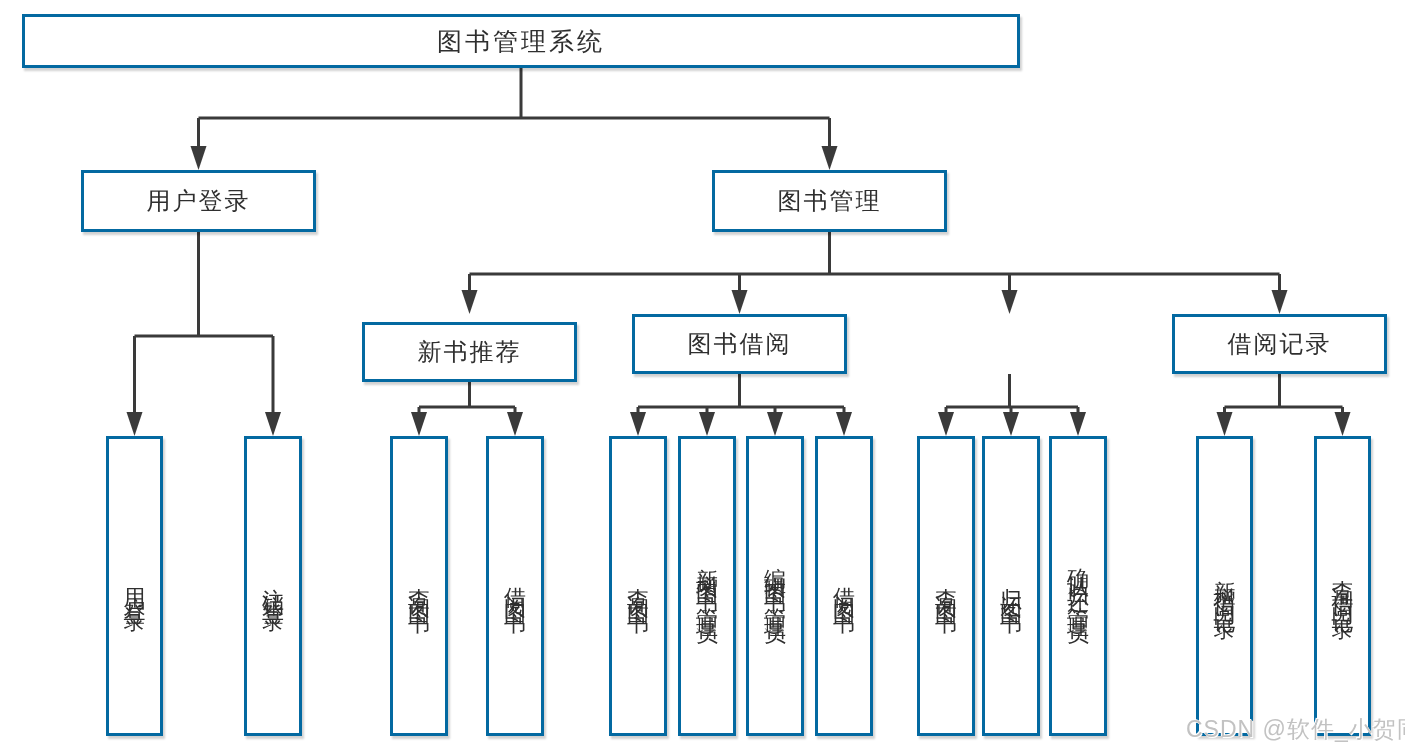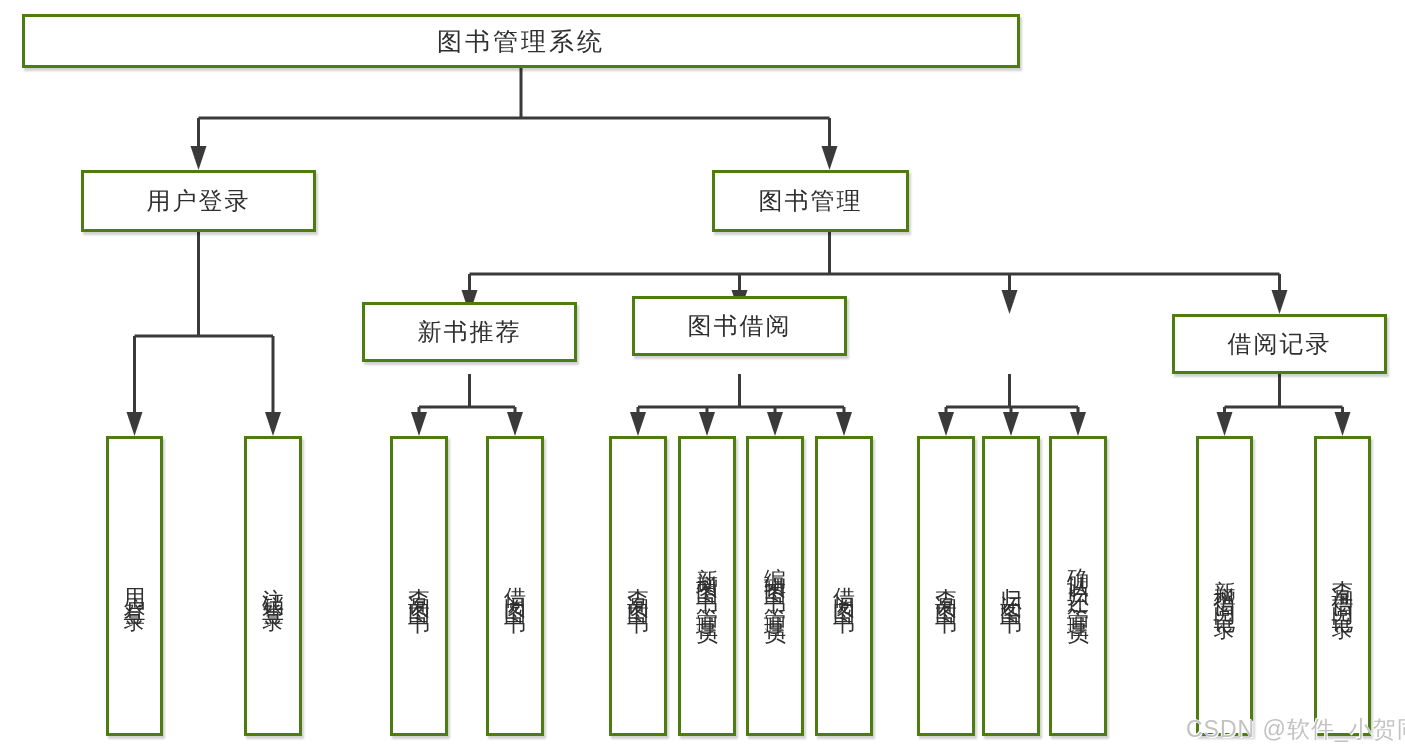--- a/index.html
+++ b/index.html
@@ -2,21 +2,21 @@
 <html><head>
 <meta charset="utf-8">
 <style>
   html,body{margin:0;padding:0;background:#fff;}
   .canvas{
     position:relative;width:1405px;height:747px;background:#ffffff;
     font-family:"Liberation Sans","DejaVu Sans",sans-serif;overflow:hidden;
   }
   .connectors{position:absolute;left:0;top:0;width:1405px;height:747px;}
   .box{
-    position:absolute;box-sizing:border-box;border:3px solid #4d7c0f;background:#ffffff;
+    position:absolute;box-sizing:border-box;border:3px solid #0369a1;background:#ffffff;
     display:flex;align-items:center;justify-content:center;color:#2f2f2f;
     box-shadow:2px 3px 2px rgba(0,0,0,0.18);
   }
   .h{font-size:24px;letter-spacing:2px;white-space:nowrap;}
   .root{font-size:25px;letter-spacing:3px;}
   .v{writing-mode:vertical-rl;text-orientation:mixed;font-size:22px;letter-spacing:8px;line-height:1;}
   .watermark{
     position:absolute;left:1186px;top:714px;font-size:23px;color:#c2c2c2;
     letter-spacing:1px;white-space:nowrap;text-shadow:1px 1px 0 #ffffff,-1px -1px 0 #ffffff;
   }
@@ -62,24 +62,24 @@
       <polygon points="1003,412 1019,412 1011,436"></polygon>
       <polygon points="1070,412 1086,412 1078,436"></polygon>
       <polygon points="1216.5,412 1232.5,412 1224.5,436"></polygon>
       <polygon points="1334.5,412 1350.5,412 1342.5,436"></polygon>
     </g>
   </svg>
 
   <div class="box h root" style="left:22px;top:14px;width:998px;height:54px">图书管理系统</div>
 
   <div class="box h" style="left:81px;top:170px;width:235px;height:62px">用户登录</div>
-  <div class="box h" style="left:712px;top:170px;width:197px;height:62px">图书管理</div>
+  <div class="box h" style="left:712px;top:170px;width:235px;height:62px">图书管理</div>
 
-  <div class="box h" style="left:362px;top:302px;width:215px;height:60px">新书推荐</div>
-  <div class="box h" style="left:632px;top:296px;width:215px;height:60px">图书借阅</div>
+  <div class="box h" style="left:362px;top:322px;width:215px;height:60px">新书推荐</div>
+  <div class="box h" style="left:632px;top:314px;width:215px;height:60px">图书借阅</div>
   <div class="box h" style="left:1172px;top:314px;width:215px;height:60px">借阅记录</div>
 
   <div class="box v" style="left:106px;top:436px;width:57px;height:300px">用户登录</div>
   <div class="box v" style="left:244px;top:436px;width:58px;height:300px">注销登录</div>
 
   <div class="box v" style="left:390px;top:436px;width:58px;height:300px">查询图书</div>
   <div class="box v" style="left:486px;top:436px;width:58px;height:300px">借阅图书</div>
 
   <div class="box v" style="left:609px;top:436px;width:58px;height:300px">查询图书</div>
   <div class="box v" style="left:678px;top:436px;width:58px;height:300px">新增图书（管理员）</div>

